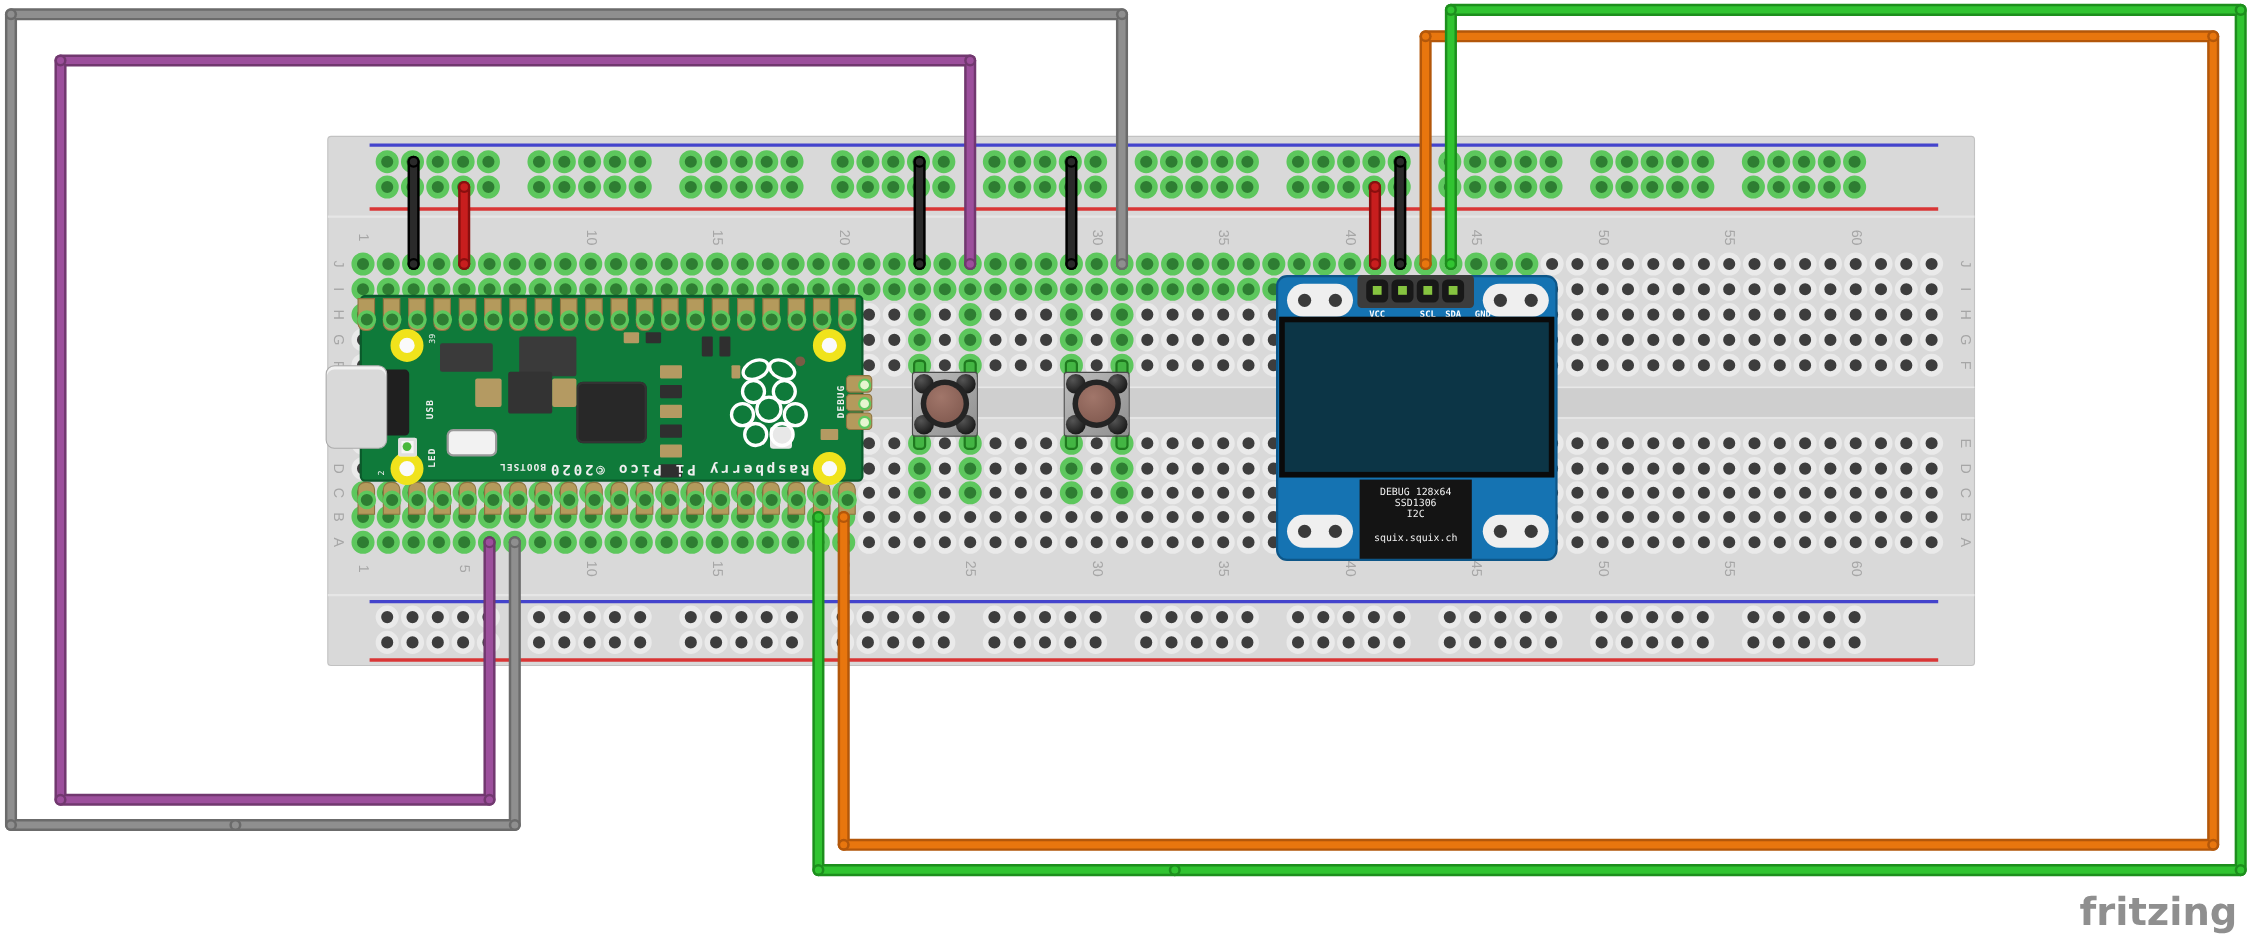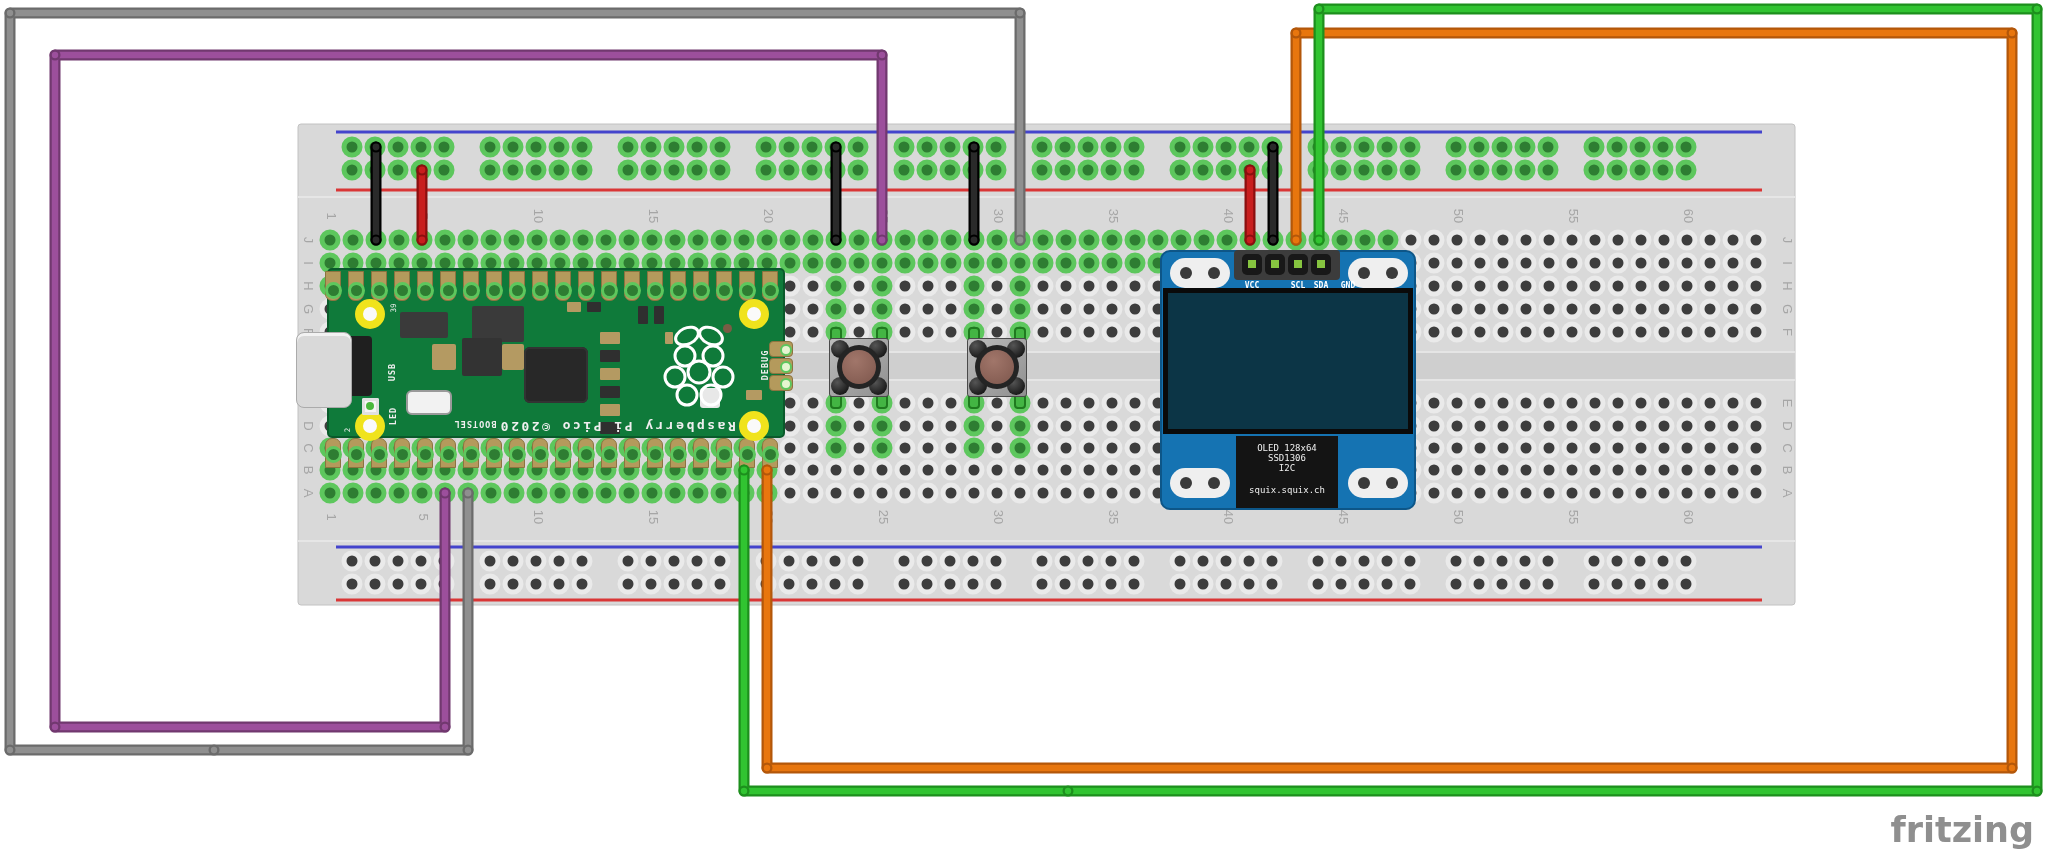--- a/index.html
+++ b/index.html
@@ -1134,21 +1134,21 @@
           </div>
         </div>
       <div id="oled-pinlabels">
           <span class="oled-pinlabel" style="left:90px;">VCC</span>
           <span class="oled-pinlabel" style="left:129px;margin-left:44px;">GND</span>
           <span class="oled-pinlabel" style="left:136px;">SCL</span>
           <span class="oled-pinlabel" style="left:159px;">SDA</span>
         </div>
       <div id="oled-screen"></div>
       <div id="oled-infobox">
-        <div style="padding-top:7px;">OLED 128x64</div>
+        <div style="padding-top:7px;">DEBUG 128x64</div>
         <div>SSD1306</div>
         <div>I2C</div>
         <div style="margin-top:12px;">squix.squix.ch</div>
       </div>
     </div>
   </div>
 
   <svg class="layer" id="wire-layer">
       <g>
         <polyline points="376,147 376,240" fill="none" stroke="#000000" stroke-width="11" stroke-linecap="round" stroke-linejoin="round"></polyline>

